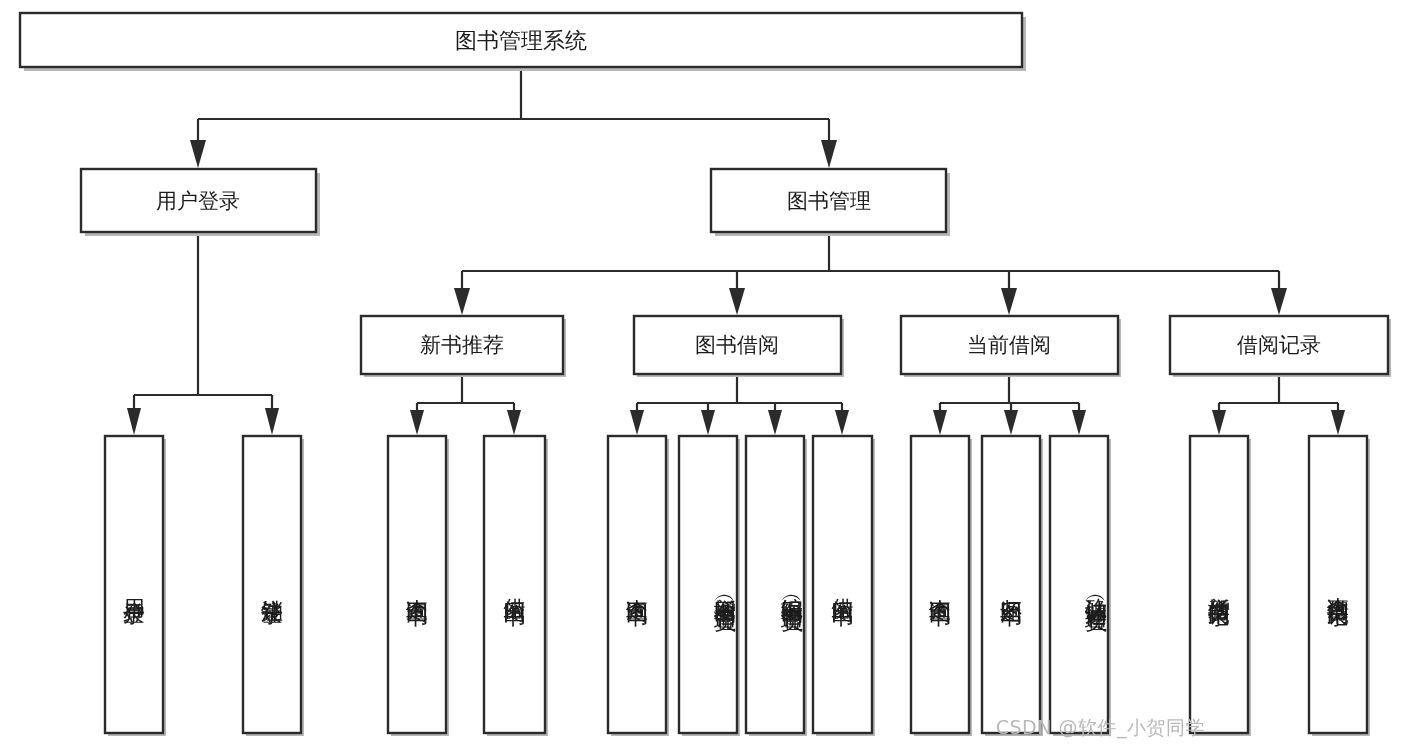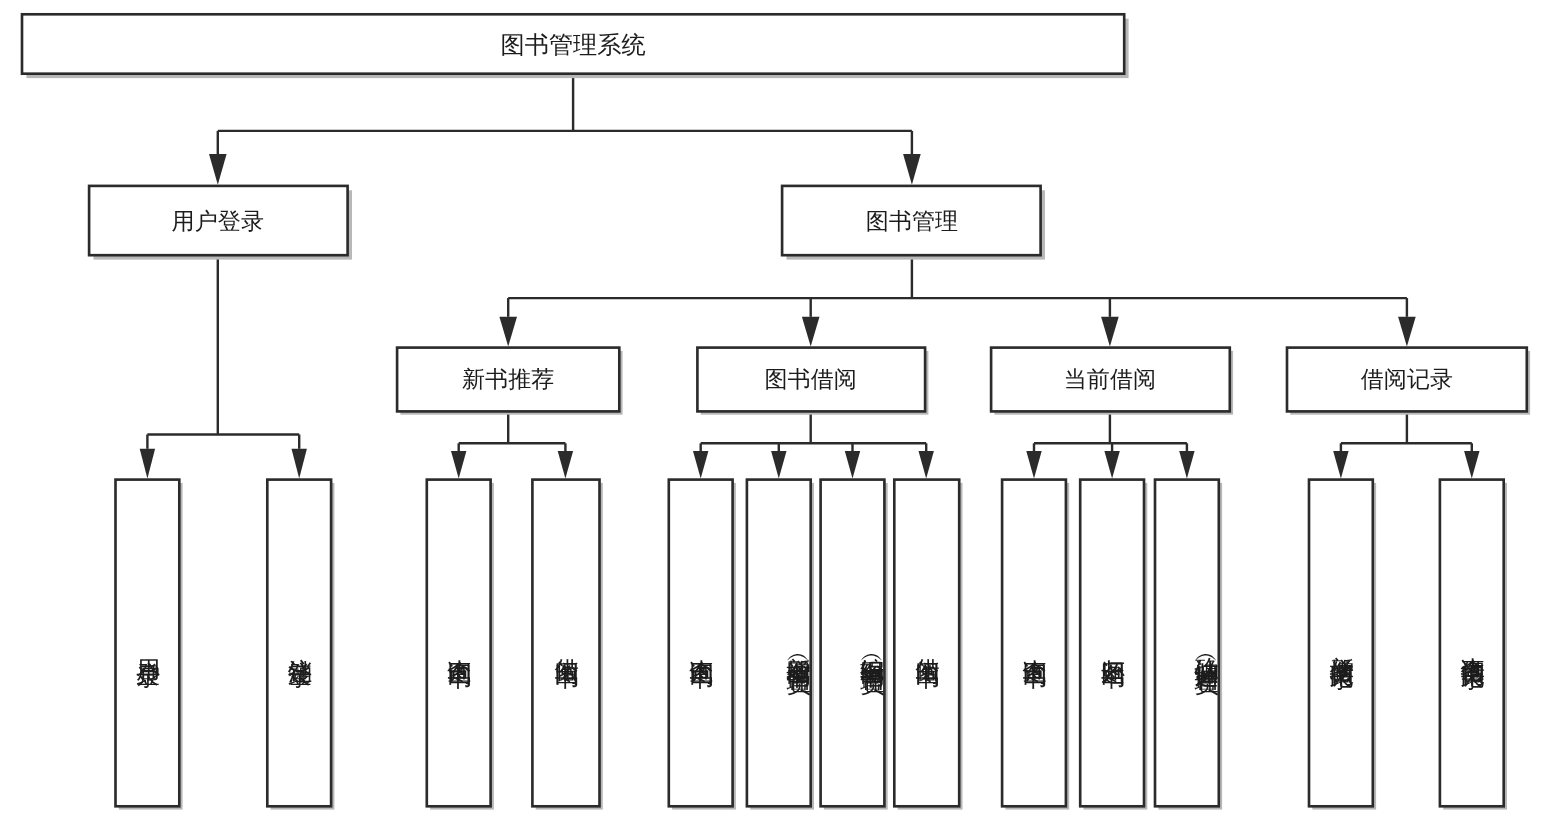--- a/index.html
+++ b/index.html
@@ -260,13 +260,14 @@
   <div class="vlabel mid" style="left:608px; top:436px; width:58px; height:297px;">查询图书</div>
   <div class="vlabel" style="left:679px; top:444px; width:58px; height:289px;">新增图书（管理员）</div>
   <div class="vlabel" style="left:746px; top:444px; width:58px; height:289px;">编辑图书（管理员）</div>
   <div class="vlabel mid" style="left:813px; top:436px; width:59px; height:297px;">借阅图书</div>
   <div class="vlabel mid" style="left:911px; top:436px; width:58px; height:297px;">查询图书</div>
   <div class="vlabel mid" style="left:982px; top:436px; width:58px; height:297px;">归还图书</div>
   <div class="vlabel" style="left:1050px; top:444px; width:58px; height:289px;">确认归还（管理员）</div>
   <div class="vlabel mid" style="left:1190px; top:436px; width:58px; height:297px;">新增借阅记录</div>
   <div class="vlabel mid" style="left:1309px; top:436px; width:58px; height:297px;">查询借阅记录</div>
 
+  <div class="watermark">CSDN @软件_小贺同学</div>
 </div>
 
 </body></html>

